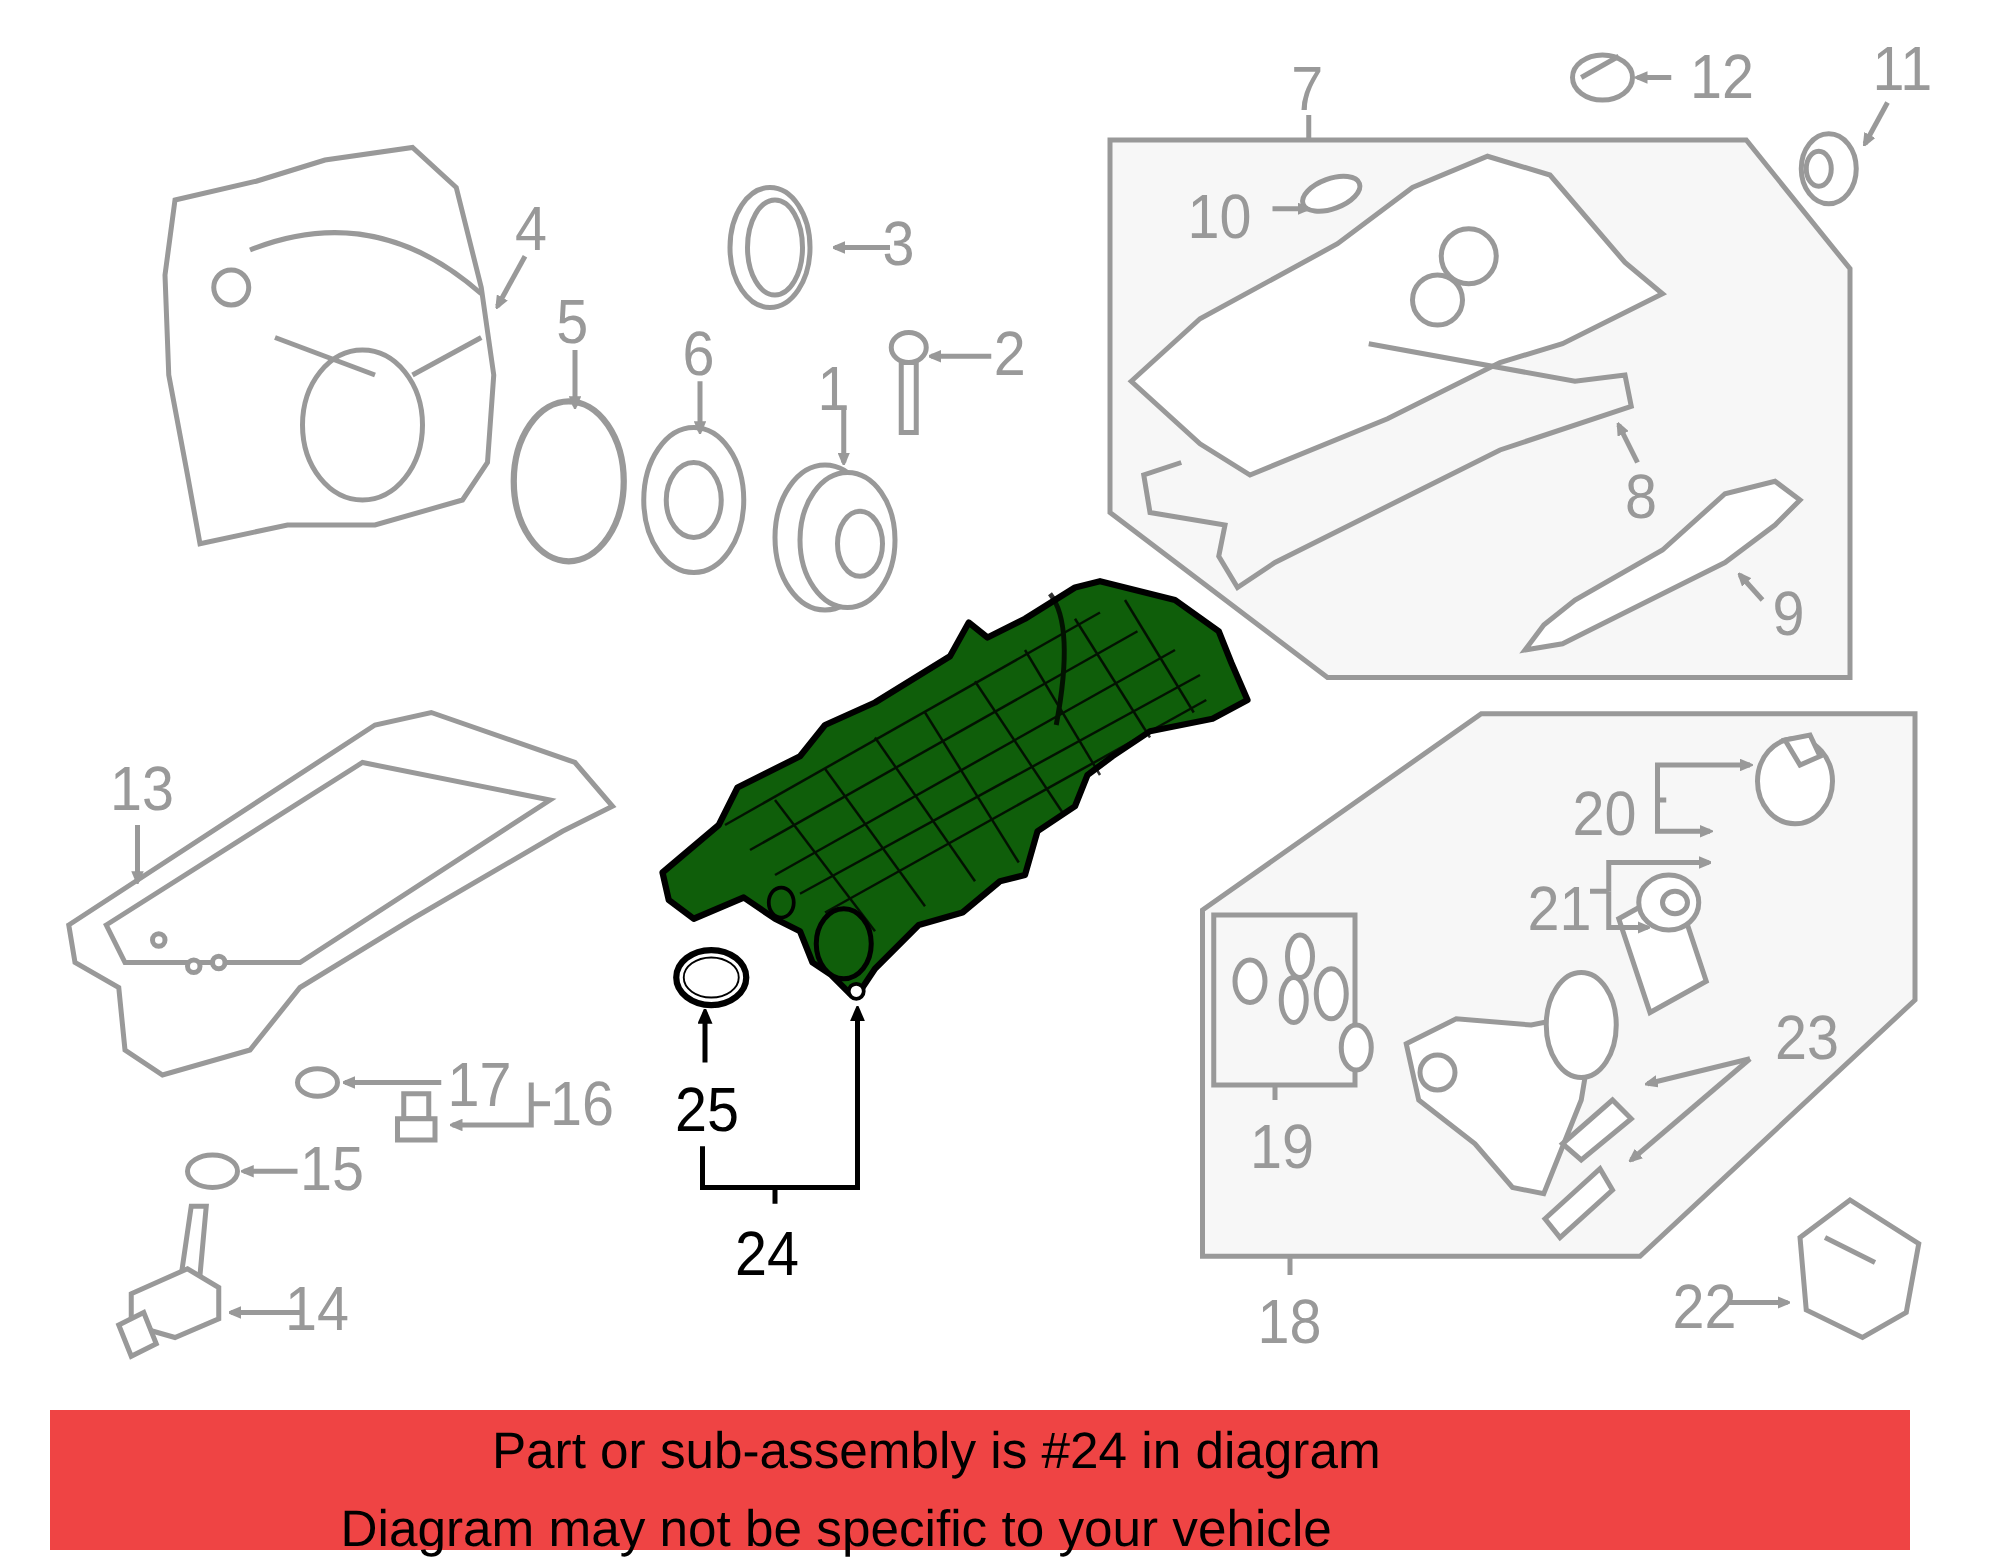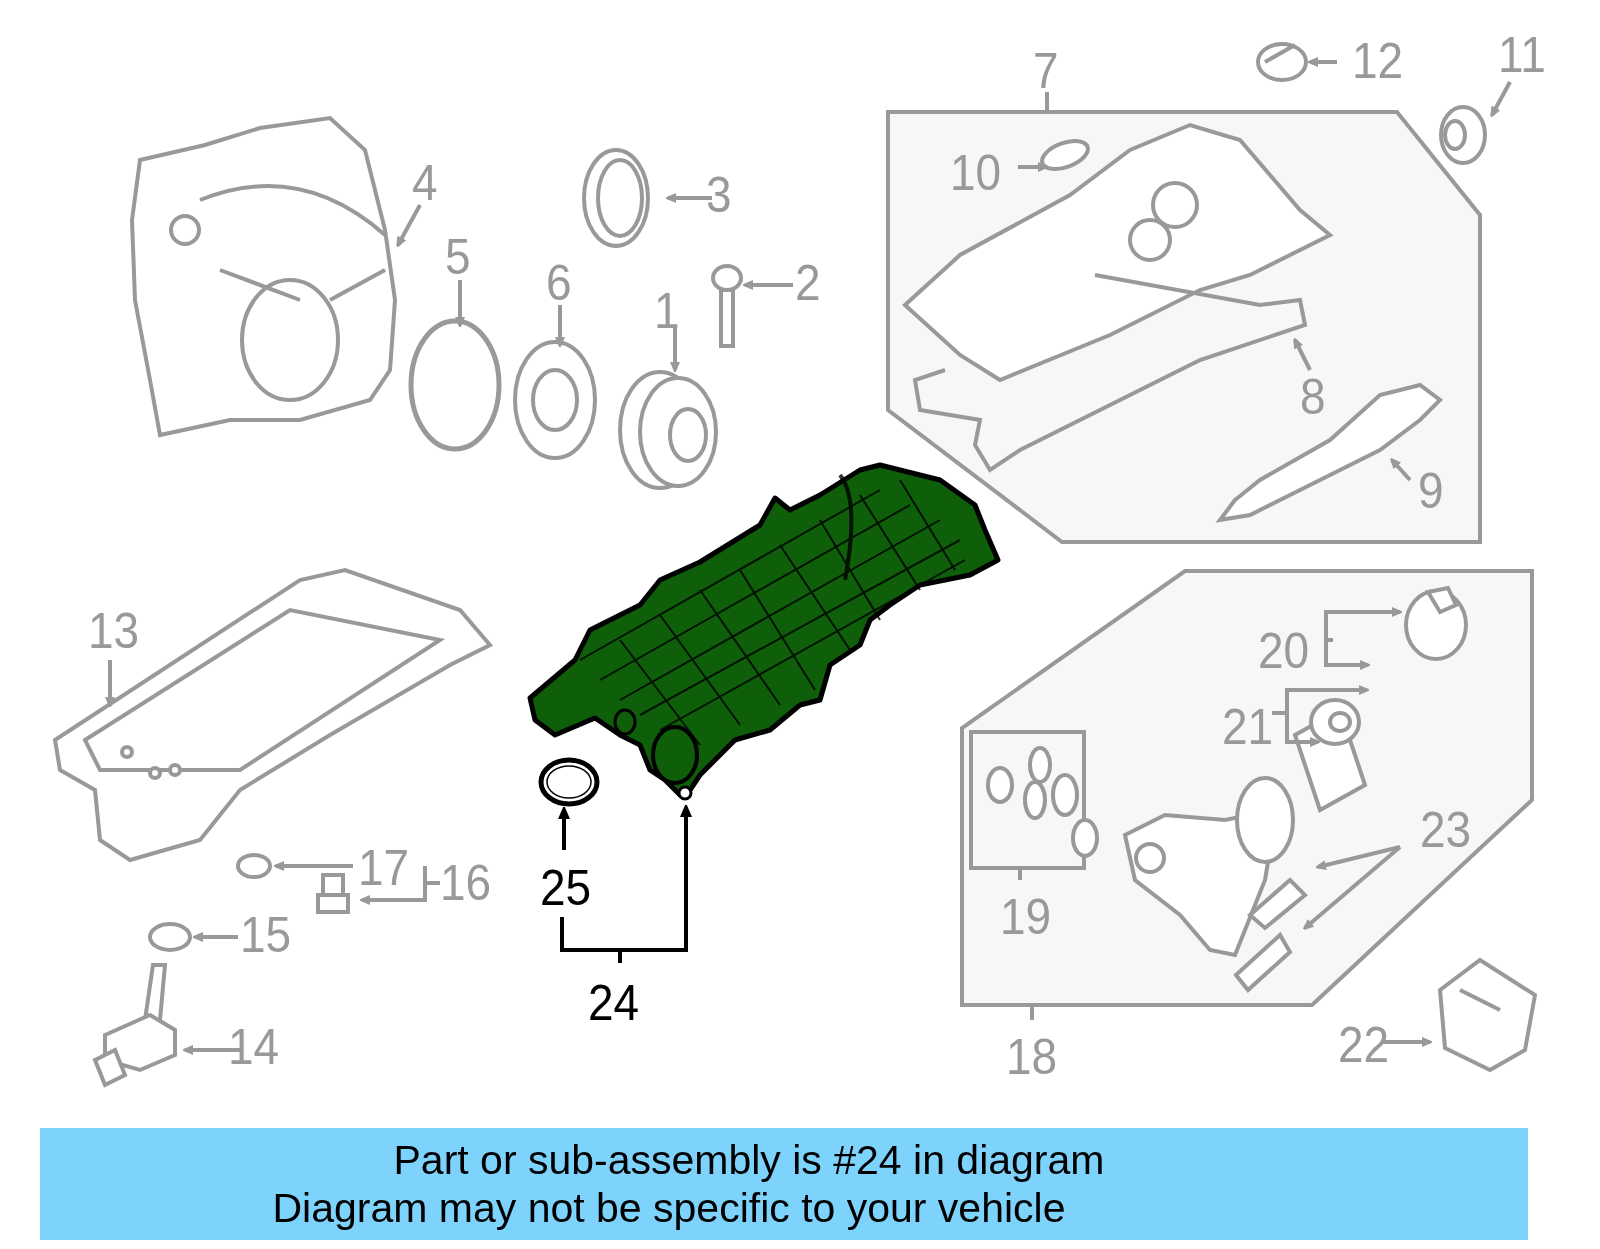--- a/index.html
+++ b/index.html
@@ -3,25 +3,25 @@
 <meta charset="utf-8">
 <style>
   html, body { margin: 0; padding: 0; background: #ffffff; }
   body { width: 1600px; height: 1249px; position: relative; overflow: hidden;
          font-family: "Liberation Sans", sans-serif; }
   #diagram { position: absolute; left: 0; top: 0; width: 1600px; height: 1120px; }
   .callout { position: absolute; font-family: "Liberation Sans", sans-serif; font-size: 50px;
              line-height: 1; color: #999999; transform: scaleX(0.92); transform-origin: left top; }
   .callout.active { color: #000000; }
   #banner { position: absolute; left: 40px; top: 1128px; width: 1488px; height: 112px;
-            background: #7dd3fc; }
+            background: #ef4444; }
   #banner .line { position: absolute; left: 0; width: 1488px; text-align: center;
                   font-size: 41px; color: #000000; line-height: 1; }
   #banner .l1 { top: 12px; padding-right: 70px; box-sizing: border-box; }
-  #banner .l2 { top: 60px; padding-right: 230px; box-sizing: border-box; }
+  #banner .l2 { top: 75px; padding-right: 230px; box-sizing: border-box; }
 </style>
 </head>
 <body>
 
 <div id="diagram">
   <svg width="1600" height="1120" viewBox="0 0 1600 1120" xmlns="http://www.w3.org/2000/svg">
     <defs>
       <marker id="ag" markerWidth="10" markerHeight="10" refX="8" refY="5" orient="auto" markerUnits="userSpaceOnUse">
         <path d="M0,0 L12,5 L0,10 z" fill="#999999"></path>
       </marker>

